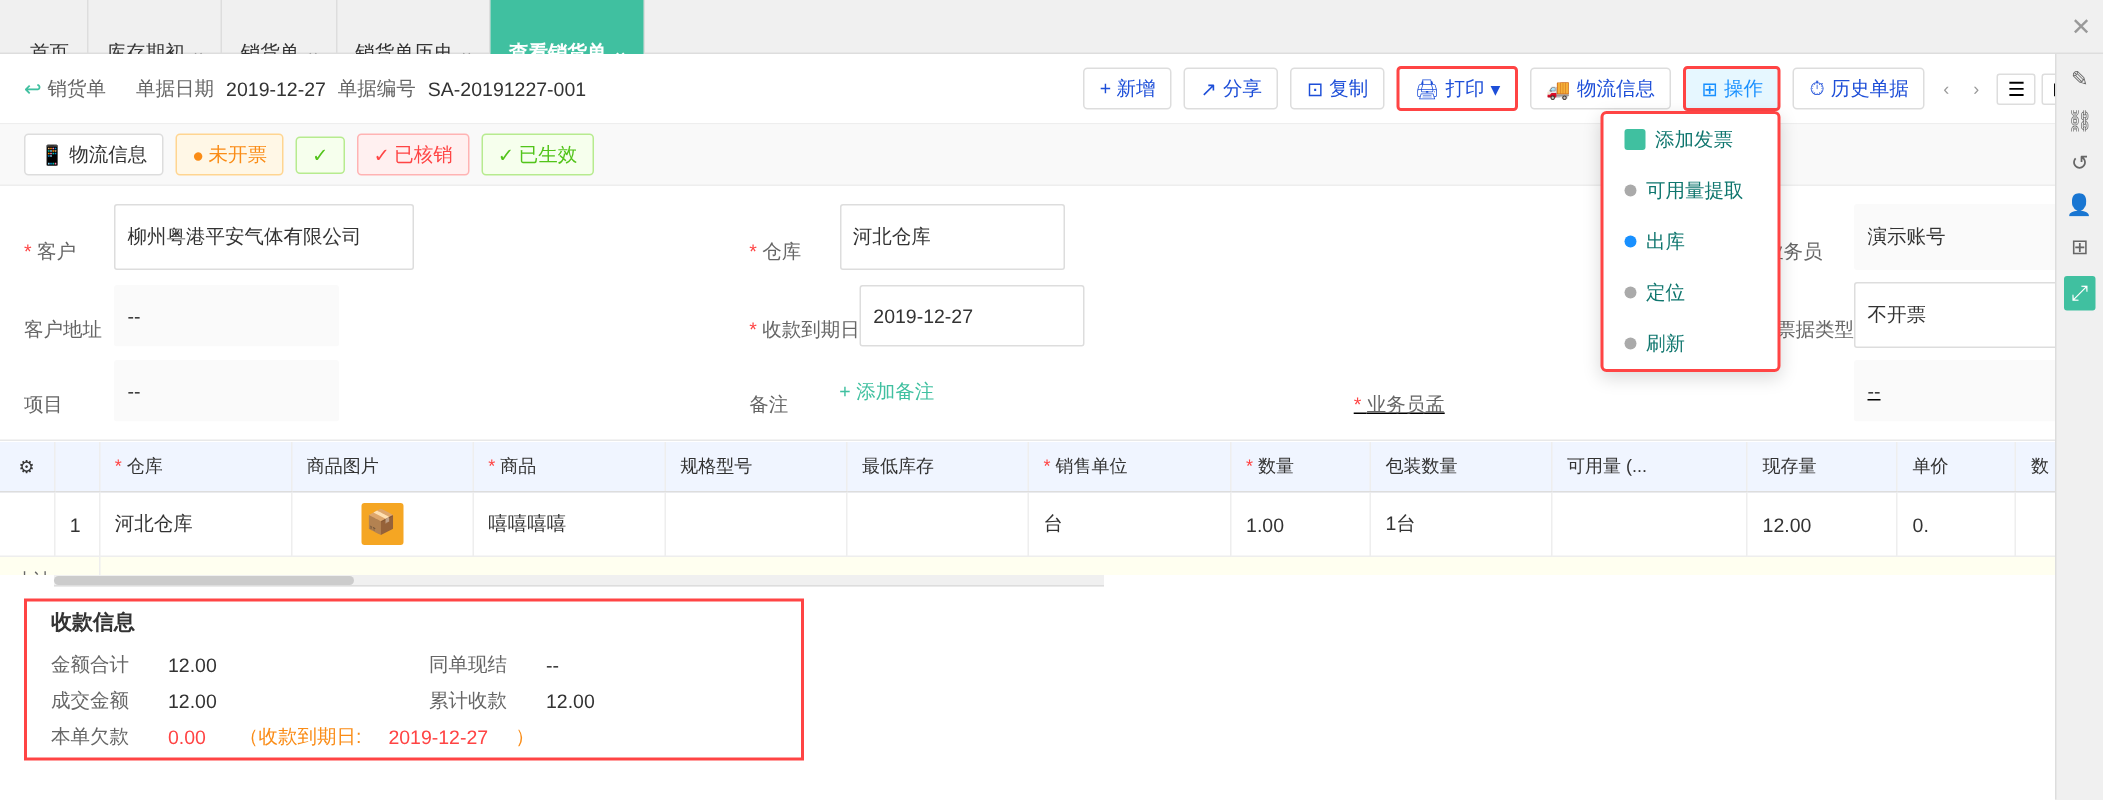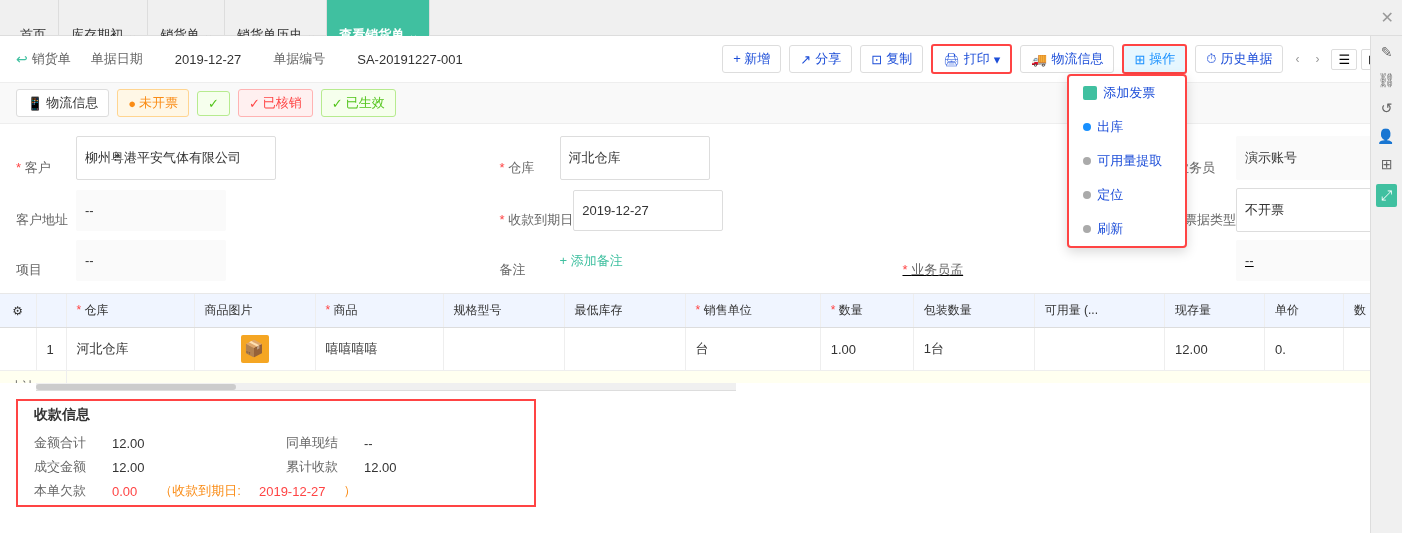--- a/index.html
+++ b/index.html
@@ -24,21 +24,21 @@
     
     .main { background: #fff; height: calc(533px - 36px); display: flex; flex-direction: column; }
     
     
     .doc-header {
       display: flex; align-items: center; padding: 8px 16px; border-bottom: 1px solid #eee;
       background: #fff;
     }
     .doc-type { display: flex; align-items: center; color: #666; font-size: 13px; margin-right: 20px; }
     .doc-type-icon { color: #40c0a0; margin-right: 4px; font-size: 14px; }
-    .doc-meta { display: flex; align-items: center; gap: 32px; color: #333; font-size: 13px; }
+    .doc-meta { display: flex; align-items: center; gap: 8px; color: #333; font-size: 13px; }
     .doc-actions { margin-left: auto; display: flex; align-items: center; gap: 8px; }
     .btn-action {
       display: flex; align-items: center; gap: 4px; padding: 4px 10px; border: 1px solid #ddd;
       border-radius: 3px; cursor: pointer; font-size: 13px; background: #fff; color: #1d4ed8;
     }
     
     
     .toolbar {
       display: flex; align-items: center; padding: 6px 16px; border-bottom: 1px solid #eee;
       background: #f9f9f9; gap: 8px;
@@ -50,21 +50,21 @@
     
     
     .operation-dropdown {
       position: relative; display: inline-block;
     }
     .dropdown-menu {
       position: absolute; top: 30px; right: 0; background: #fff; border: 2px solid #ff4444;
       border-radius: 4px; z-index: 100; min-width: 120px; box-shadow: 0 4px 12px rgba(0,0,0,0.15);
     }
     .dropdown-item {
-      display: flex; align-items: center; padding: 8px 14px; cursor: pointer; color: #1d4ed8;
+      display: flex; align-items: center; padding: 8px 14px; cursor: pointer; color: #0f766e;
       font-size: 13px; gap: 6px;
     }
     .dropdown-item .dot { width: 8px; height: 8px; border-radius: 50%; display: inline-block; }
     .dot-blue { background: #1890ff; }
     
     
     .btn-print-highlight {
       border: 2px solid #ff4444 !important;
     }
     
@@ -181,26 +181,26 @@
             <span>⊞</span>
             <span>操作</span>
           </button>
 
           <div class="dropdown-menu">
             <div class="dropdown-item">
               <span style="display:inline-block;width:14px;height:14px;background:#40c0a0;border-radius:2px;"></span>
               <span>添加发票</span>
             </div>
             <div class="dropdown-item">
+              <span class="dot" style="width:8px;height:8px;background:#aaa;border-radius:50%;display:inline-block;"></span>
+              <span>可用量提取</span>
+            </div>
+            <div class="dropdown-item">
               <span class="dot dot-blue" style="width:8px;height:8px;background:#1890ff;border-radius:50%;display:inline-block;"></span>
               <span>出库</span>
-            </div>
-            <div class="dropdown-item">
-              <span class="dot" style="width:8px;height:8px;background:#aaa;border-radius:50%;display:inline-block;"></span>
-              <span>可用量提取</span>
             </div>
             <div class="dropdown-item">
               <span class="dot" style="width:8px;height:8px;background:#aaa;border-radius:50%;display:inline-block;"></span>
               <span>定位</span>
             </div>
             <div class="dropdown-item">
               <span class="dot" style="width:8px;height:8px;background:#aaa;border-radius:50%;display:inline-block;"></span>
               <span>刷新</span>
             </div>
           </div>

